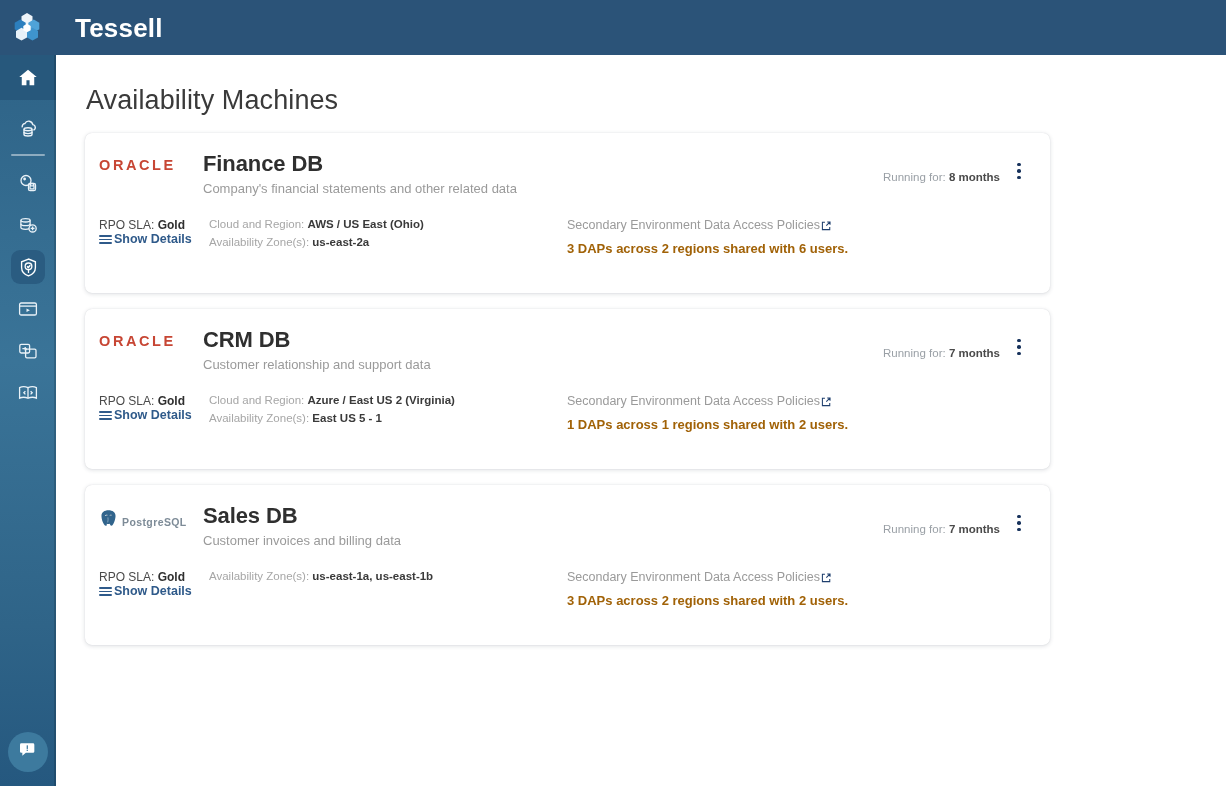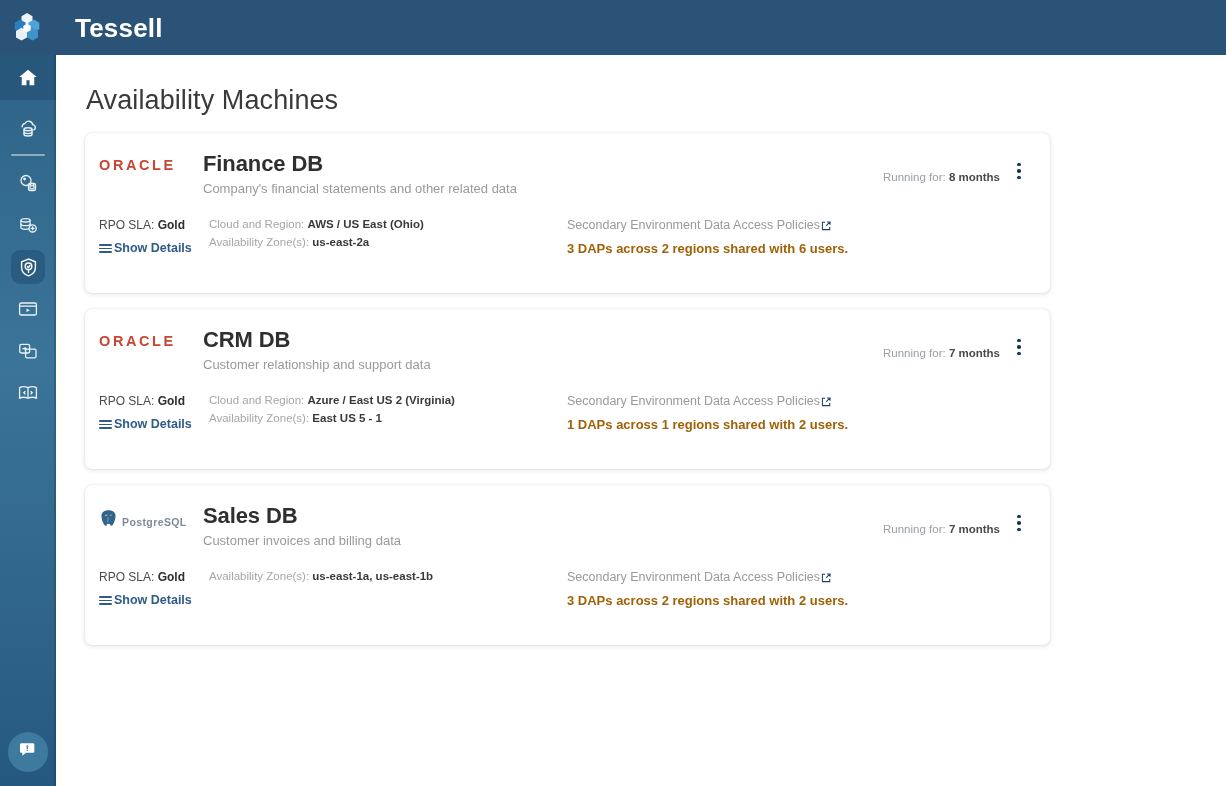--- a/index.html
+++ b/index.html
@@ -216,21 +216,20 @@
   }
   .sla-line {
     font-size: 12px;
     color: #4a4a4a;
   }
   .sla-line b { font-weight: 700; color: #2f2f2f; }
   .show-details {
     display: flex;
     align-items: center;
     gap: 2px;
-    margin-top: 9px;
     cursor: pointer;
   }
   .list-icon {
     display: inline-flex;
     flex-direction: column;
     gap: 2px;
     width: 13px;
   }
   .list-icon span {
     display: block;

